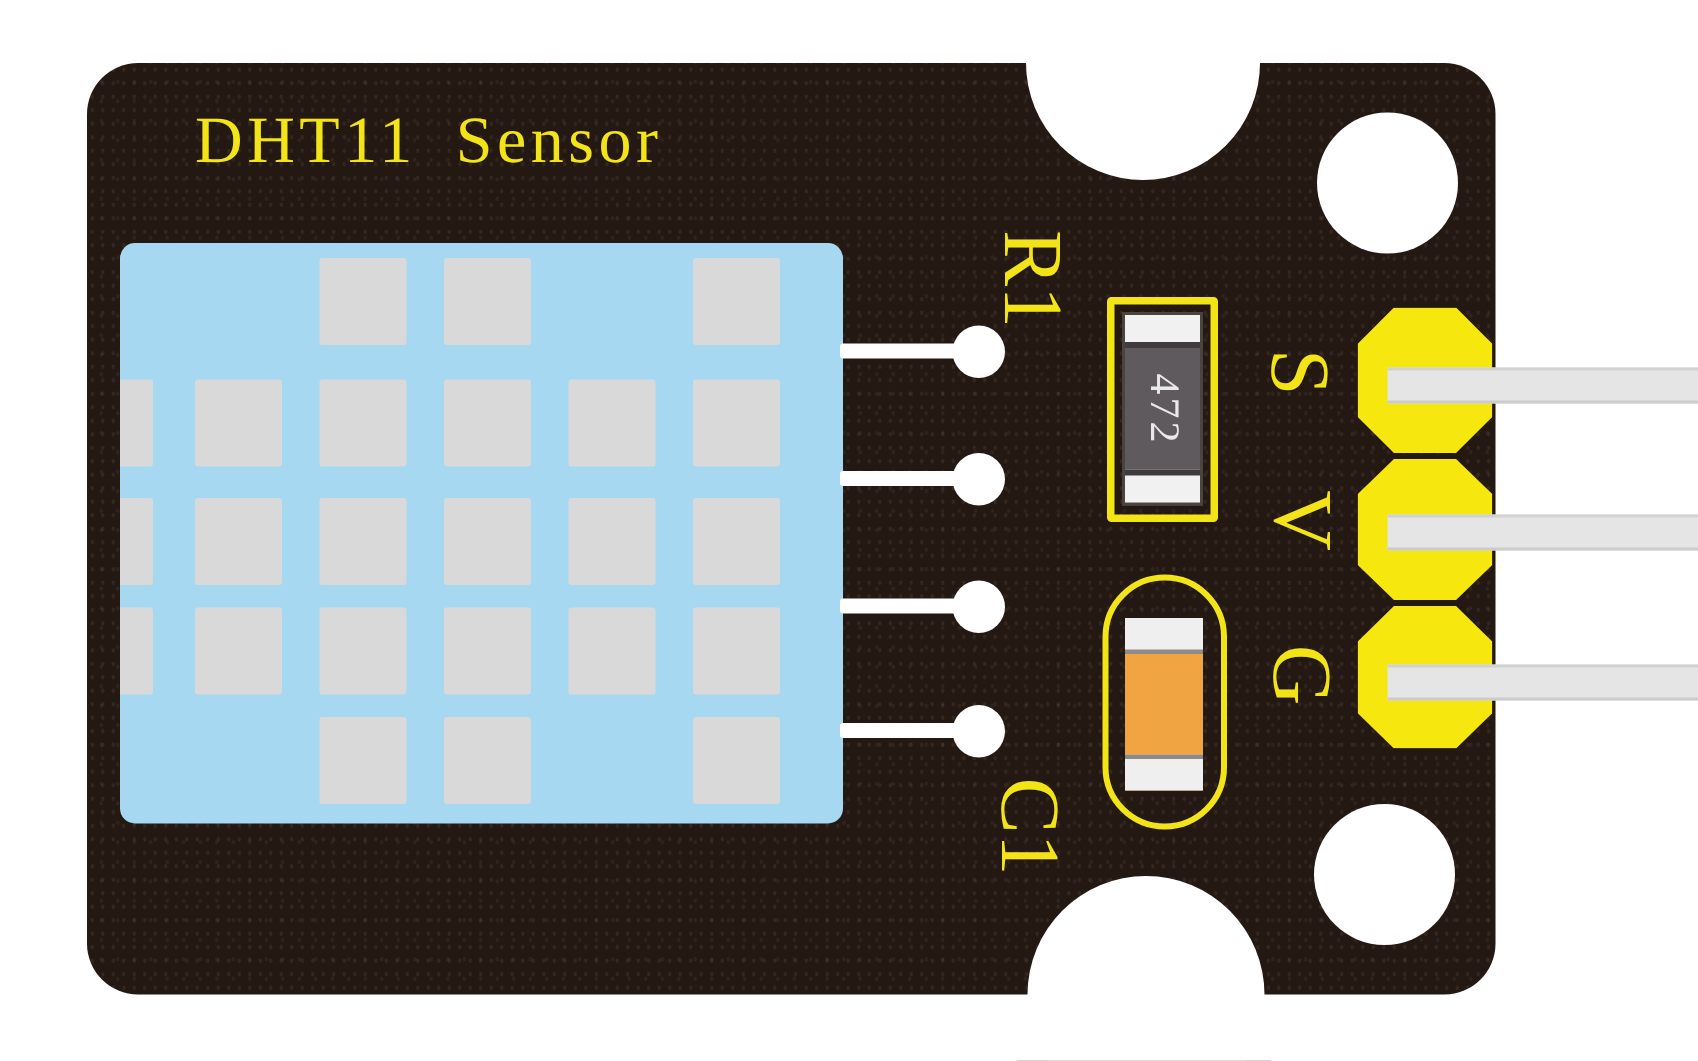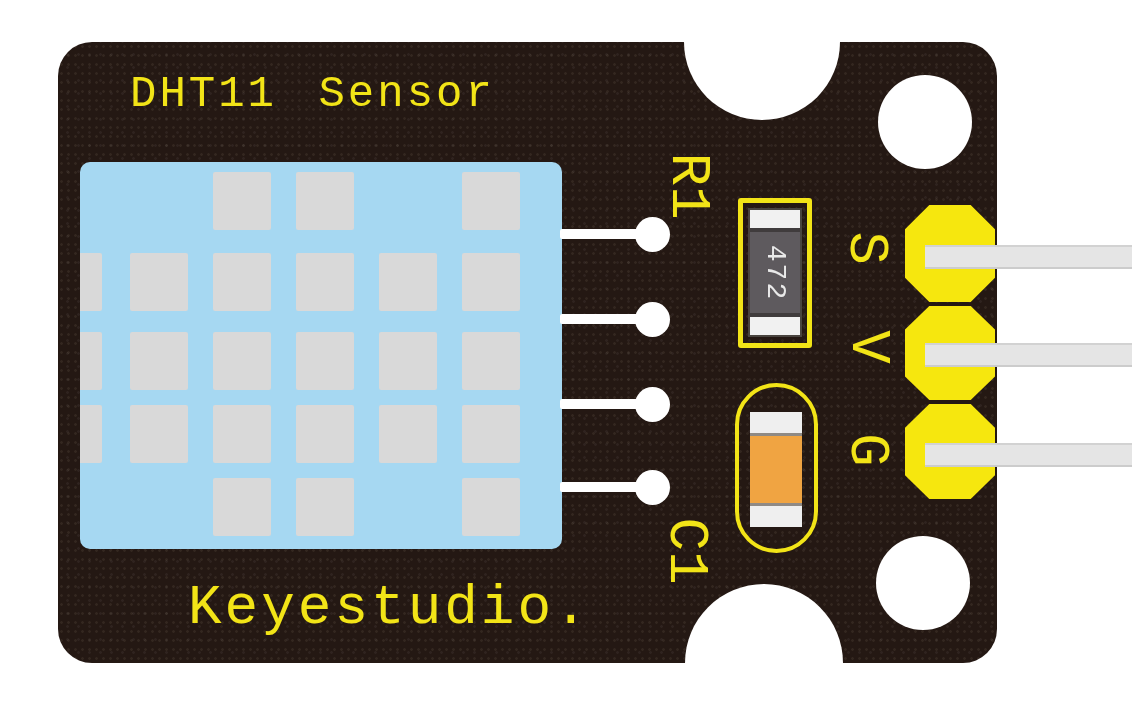--- a/index.html
+++ b/index.html
@@ -1,19 +1,19 @@
 <!DOCTYPE html>
 <html style="--background: #ffffff; --board: #241813; --silkscreen-yellow: #f2e417; --pad-yellow: #f6e70e; --sensor-blue: #a6d8f2; --sensor-square-gray: #d9d9d9; --wire-white: #ffffff; --pin-gray: #e5e5e5; --resistor-gray: #5e5a5e; --capacitor-orange: #f0a442;"><head>
 <meta charset="utf-8">
 <style>
   html,body{margin:0;padding:0;background:#fff;}
   #stage{
     position:relative;width:1132px;height:707px;overflow:hidden;
     background:var(--background,#fff);
-    font-family:Liberation Mono, monospace;
+    font-family:Liberation Serif, serif;
   }
   #board{
     position:absolute;left:58px;top:42px;width:939px;height:621px;
     background:var(--board,#241813);border-radius:34px;z-index:1;
   }
   #board::after{ 
     content:"";position:absolute;inset:0;border-radius:34px;
     background-image:
       radial-gradient(rgba(255,235,205,.07) 1px, transparent 1.4px),
       radial-gradient(rgba(255,255,255,.05) 1px, transparent 1.5px);
@@ -163,20 +163,19 @@
       <div class="pin-label rot" style="left: 866px; top: 248px;">S</div>
       <div class="pin-label rot" style="left: 868px; top: 347px;">V</div>
       <div class="pin-label rot" style="left: 867px; top: 450px;">G</div>
     </div>
   <div id="pins">
       <div class="pin" style="top: 245px;"></div>
       <div class="pin" style="top: 343px;"></div>
       <div class="pin" style="top: 443px;"></div>
     </div>
 
-  <div id="brand" class="silk">Keyestudio.</div>
 
   <div id="notch-top" class="cutout"></div>
   <div id="notch-bottom" class="cutout"></div>
   <div id="hole-top-right" class="cutout"></div>
   <div id="hole-bottom-right" class="cutout"></div>
 
 </div>
 
 </body></html>

